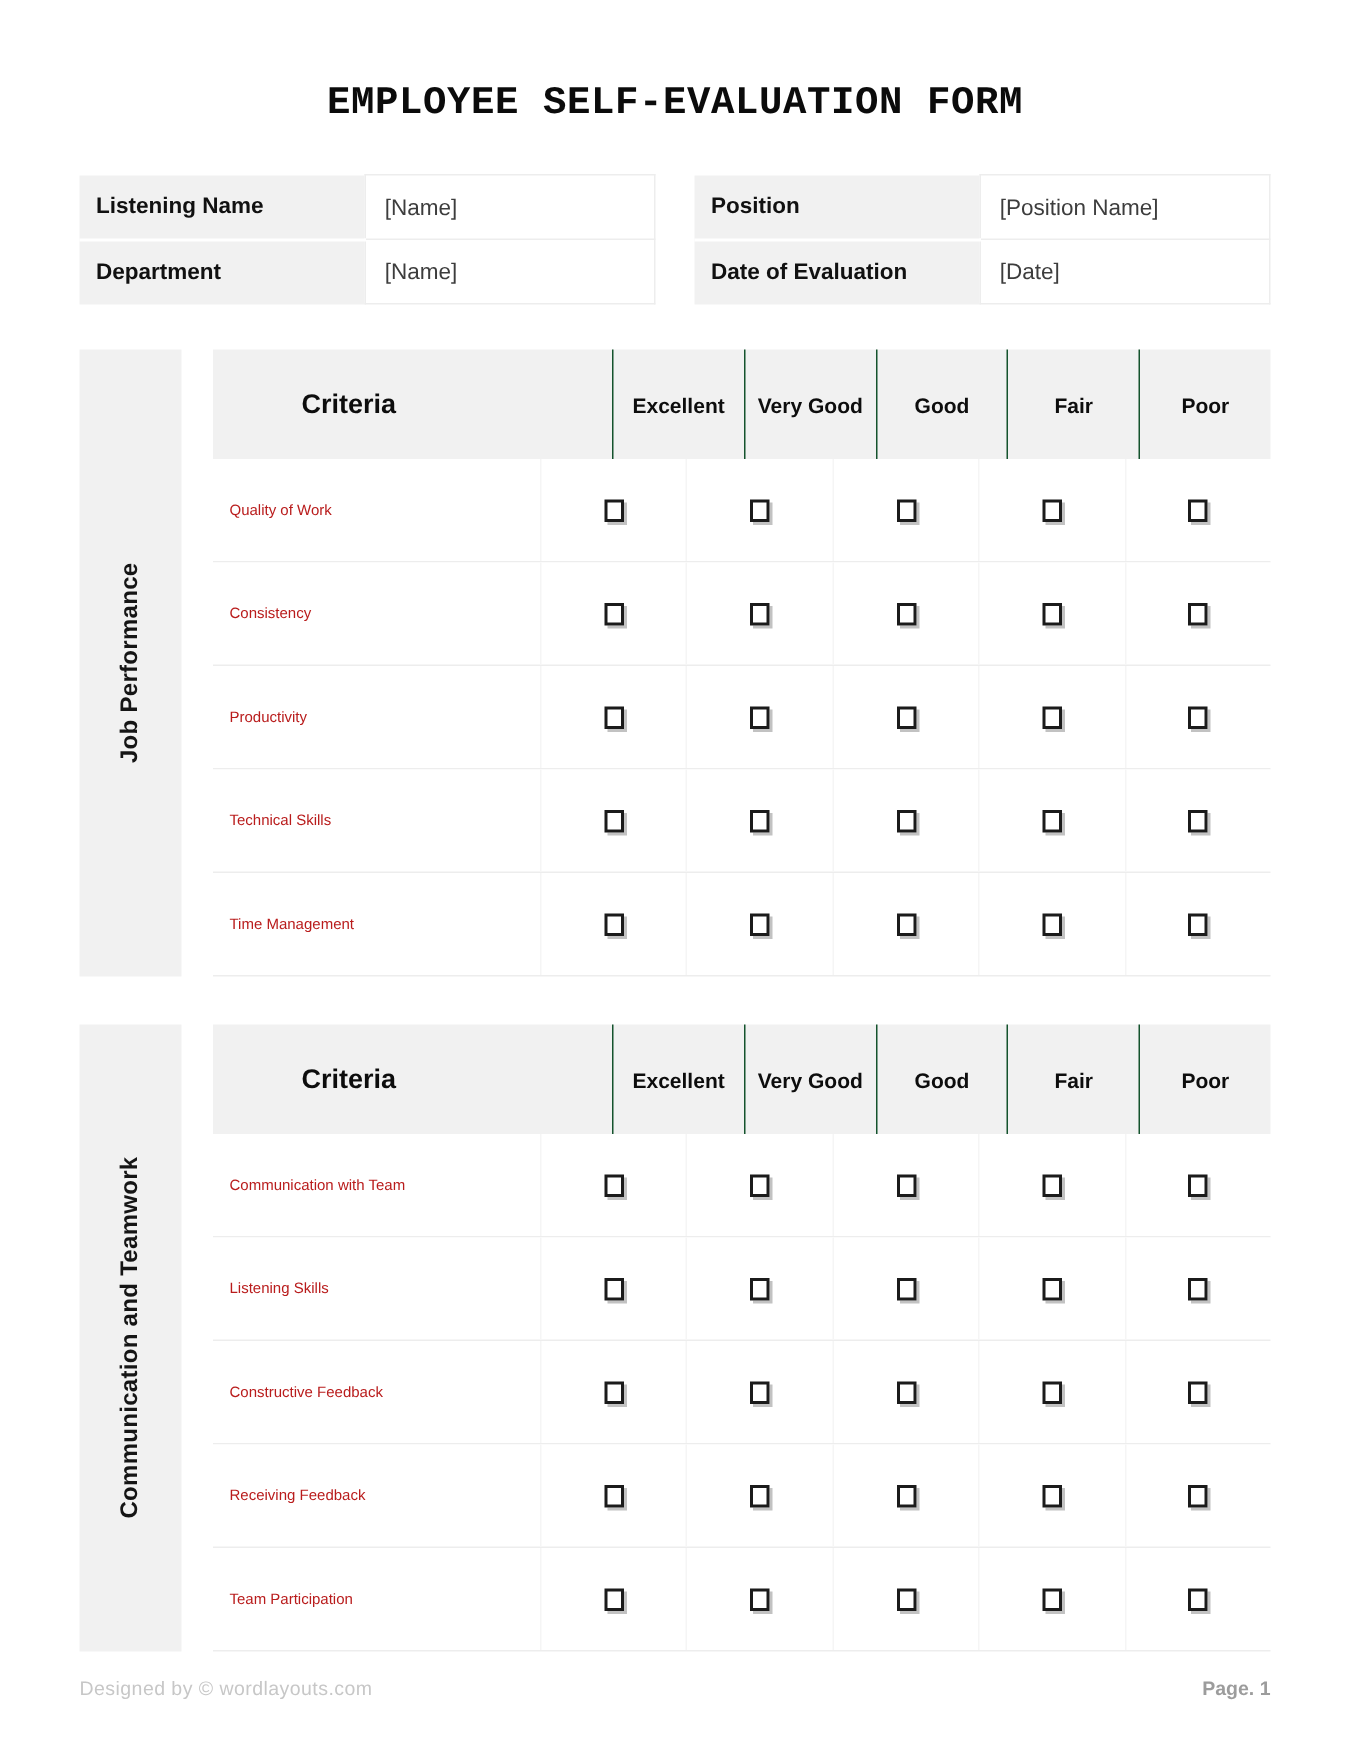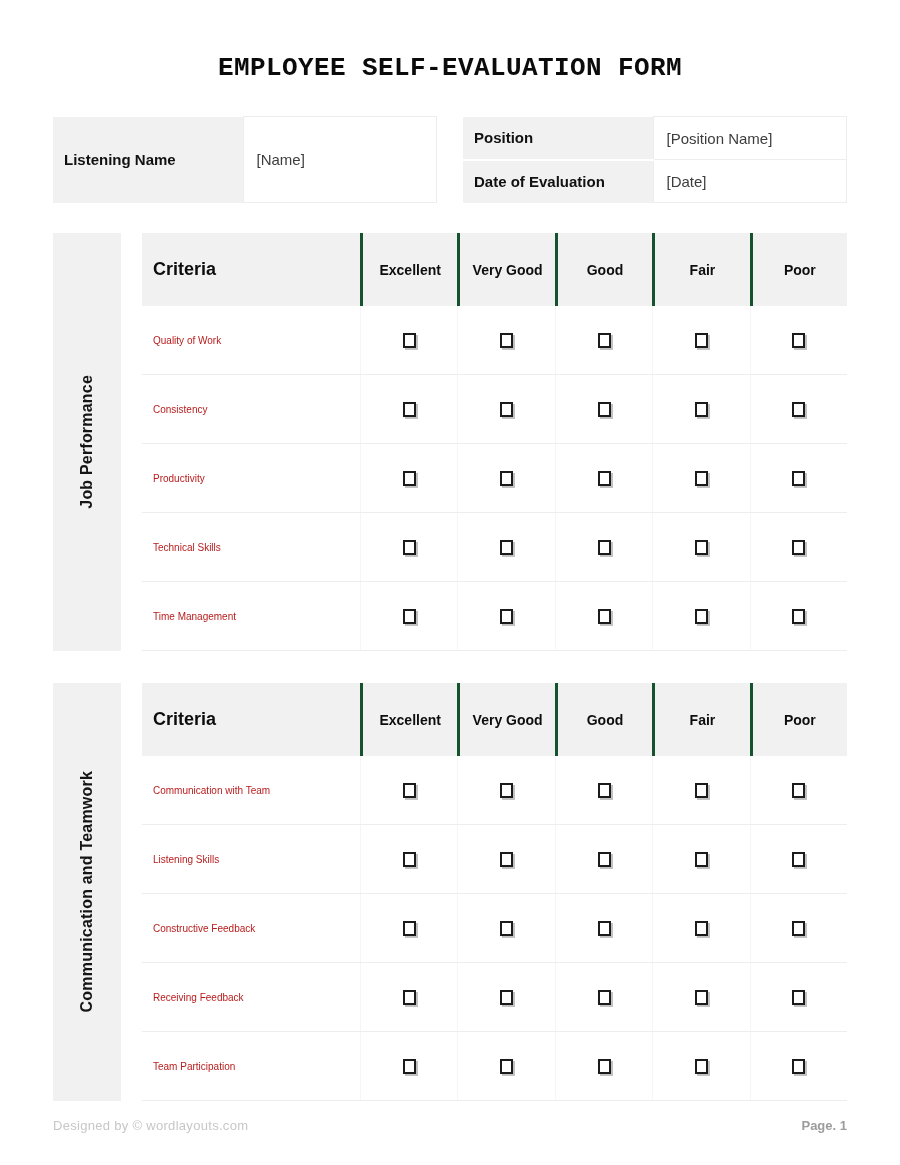--- a/index.html
+++ b/index.html
@@ -66,30 +66,30 @@
     writing-mode: vertical-rl;
     transform: rotate(180deg);
     font-weight: bold;
     font-size: 16px;
     letter-spacing: 0.2px;
     white-space: nowrap;
     color: #151515;
   }
   .eval-table { flex: 1; }
   .row { display: flex; }
-  .row.head { height: 73px; background: #f1f1f1; }
+  .row.head { height: 73px; background: #f1f1f1; padding-left: 48px; }
   .row.body { height: 69px; background: #ffffff; border-bottom: 1px solid #ededed; }
   .cell { display: flex; align-items: center; }
   .cell.crit { width: 218px; padding-left: 11px; }
   .row.head .cell.crit { font-size: 18px; font-weight: bold; color: #0d0d0d; }
   .row.body .cell.crit { font-size: 10px; color: #b91c1c; text-align: right; }
   .cell.rate { flex: 1; justify-content: center; }
   .row.head .cell.rate {
     font-size: 14px; font-weight: bold; color: #0d0d0d;
-    border-left: 3px solid #14532d;
+    border-left: 1px solid #14532d;
     text-align: center;
   }
   .row.body .cell.rate { border-left: 1px solid #f5f5f5; }
   .checkbox {
     display: inline-block;
     width: 13px; height: 15px;
     border: 2px solid #1b1b1b;
     background: #ffffff;
     box-shadow: 2px 2px 0 #c2c2c2;
     cursor: pointer;
@@ -107,20 +107,24 @@
 </head>
 <body>
 
 <h1 class="page-title">EMPLOYEE SELF-EVALUATION FORM</h1>
 
 <div class="info-row">
   <table class="info-table">
     <tbody>
         <tr>
       <td class="lbl">Listening Name</td>
+      <td class="val">[Name]</td>
+    </tr>
+    <tr>
+      <td class="lbl">Department</td>
       <td class="val">[Name]</td>
     </tr>
   </tbody>
     </table>
   <table class="info-table">
     <tbody>
         <tr>
       <td class="lbl">Position</td>
       <td class="val">[Position Name]</td>
     </tr>

